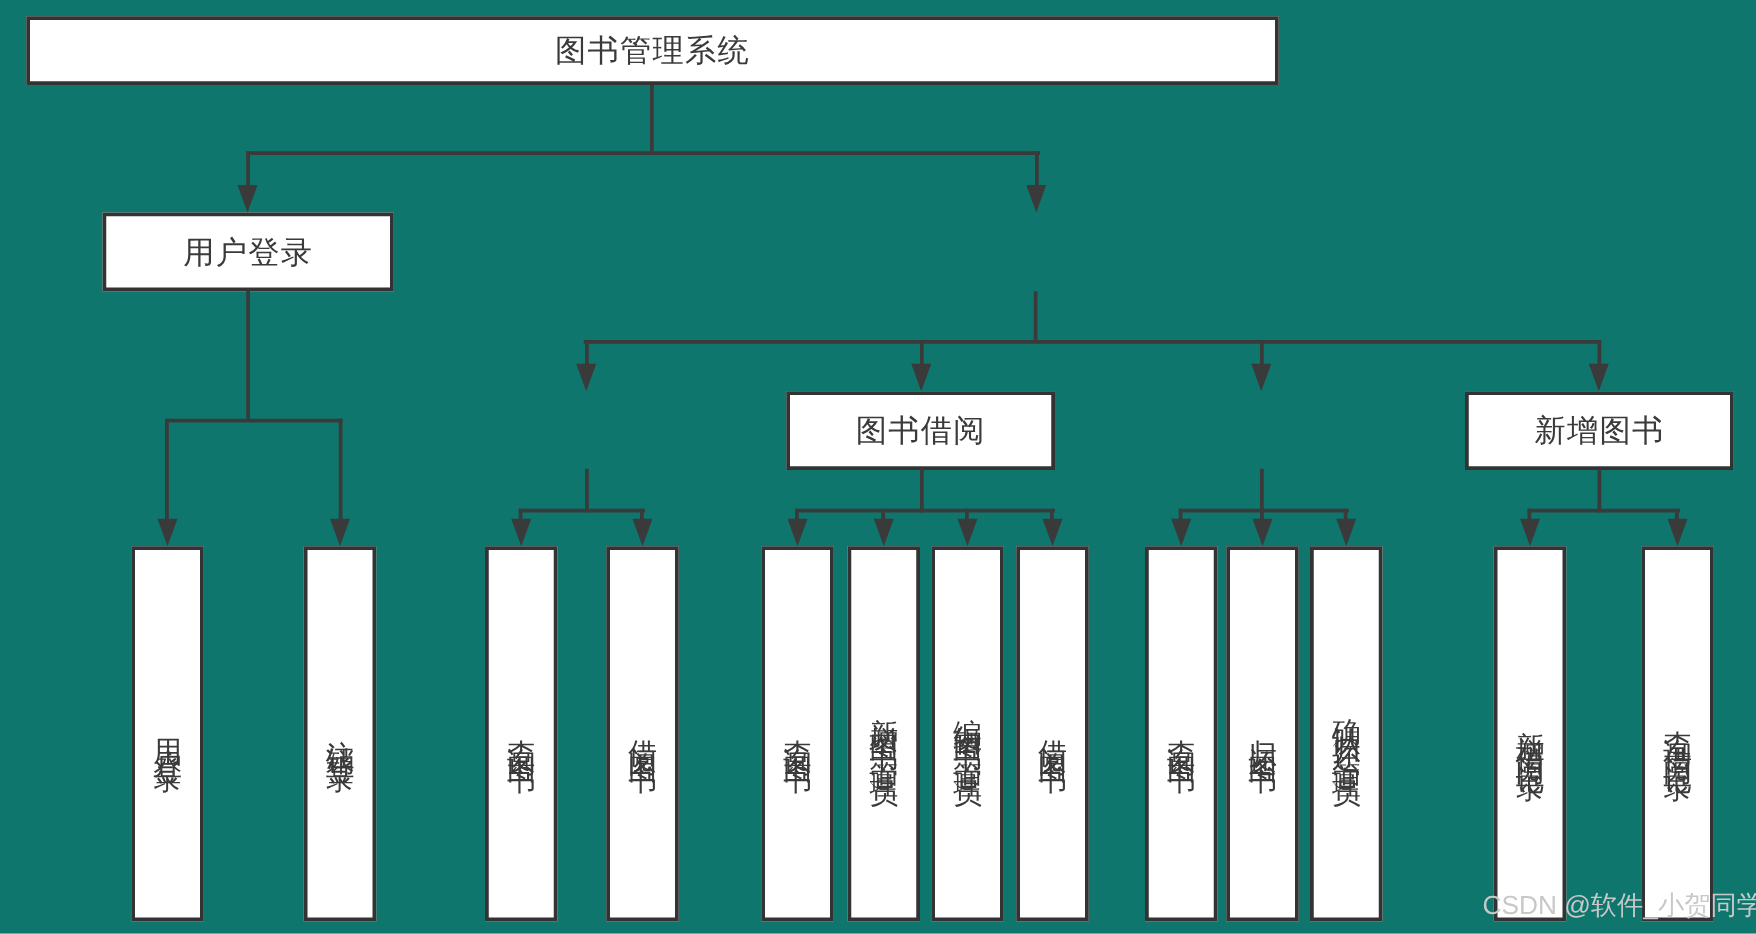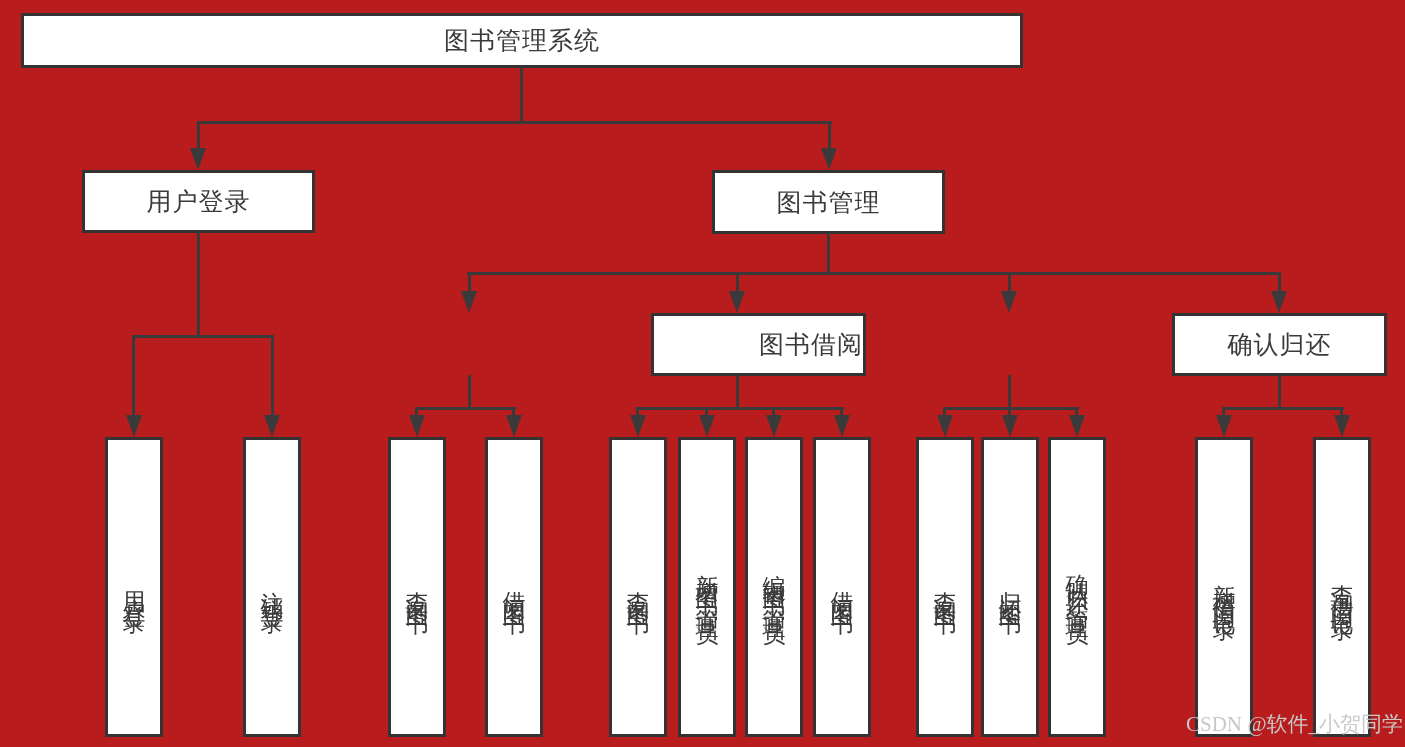--- a/index.html
+++ b/index.html
@@ -1,18 +1,18 @@
 <!DOCTYPE html>
 <html><head>
 <meta charset="utf-8">
 <style>
   html,body{margin:0;padding:0;background:#fff;}
   #canvas{
-    position:relative;width:1405px;height:747px;background:#b91c1c;
-    font-family:Liberation Serif, serif;overflow:hidden;
+    position:relative;width:1405px;height:747px;background:#0f766e;
+    font-family:Liberation Sans, sans-serif;overflow:hidden;
   }
   .box{
     position:absolute;box-sizing:border-box;border:3px solid #333333;
     background:#ffffff;display:flex;align-items:center;justify-content:center;
     color:#3a3a3a;font-size:25px;letter-spacing:1px;white-space:nowrap;
   }
   .vbox{width:58px;top:437px;height:300px;font-size:23px;letter-spacing:0;}
   .vbox span{
     writing-mode:vertical-rl;text-orientation:mixed;line-height:1;
     letter-spacing:7px;max-height:288px;
@@ -35,32 +35,29 @@
 <div id="canvas">
 
   <div class="box" style="left:21px;top:13px;width:1002px;height:55px;">
     <span>图书管理系统</span>
   </div>
 
   <div class="box" style="left:82px;top:170px;width:233px;height:63px;">
     <span>用户登录</span>
   </div>
 
-  <div class="box" style="left:712px;top:170px;width:233px;height:64px;">
-    <span>图书管理</span>
-  </div>
 
 
-  <div class="box" style="left:651px;top:313px;width:215px;height:63px;justify-content:flex-end;">
+  <div class="box" style="left:629px;top:313px;width:215px;height:63px;">
     <span>图书借阅</span>
   </div>
 
 
   <div class="box" style="left:1172px;top:313px;width:215px;height:63px;">
-    <span>确认归还</span>
+    <span>新增图书</span>
   </div>
 
   <div class="box vbox" style="left:105px;">
     <span>用户登录</span>
   </div>
   <div class="box vbox" style="left:243px;">
     <span>注销登录</span>
   </div>
 
   <div class="box vbox" style="left:388px;">

